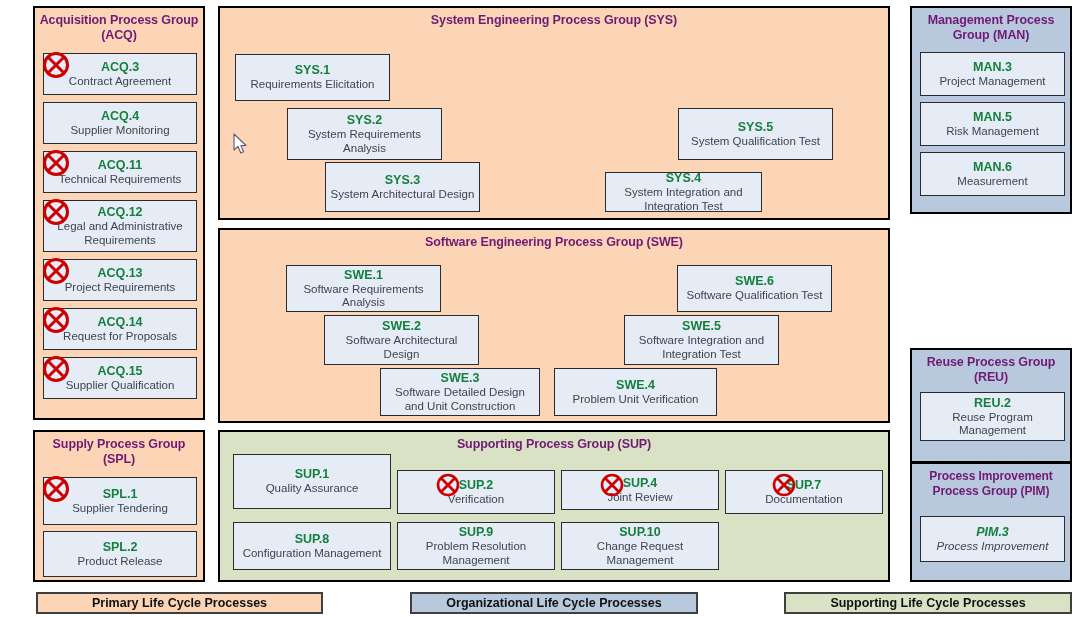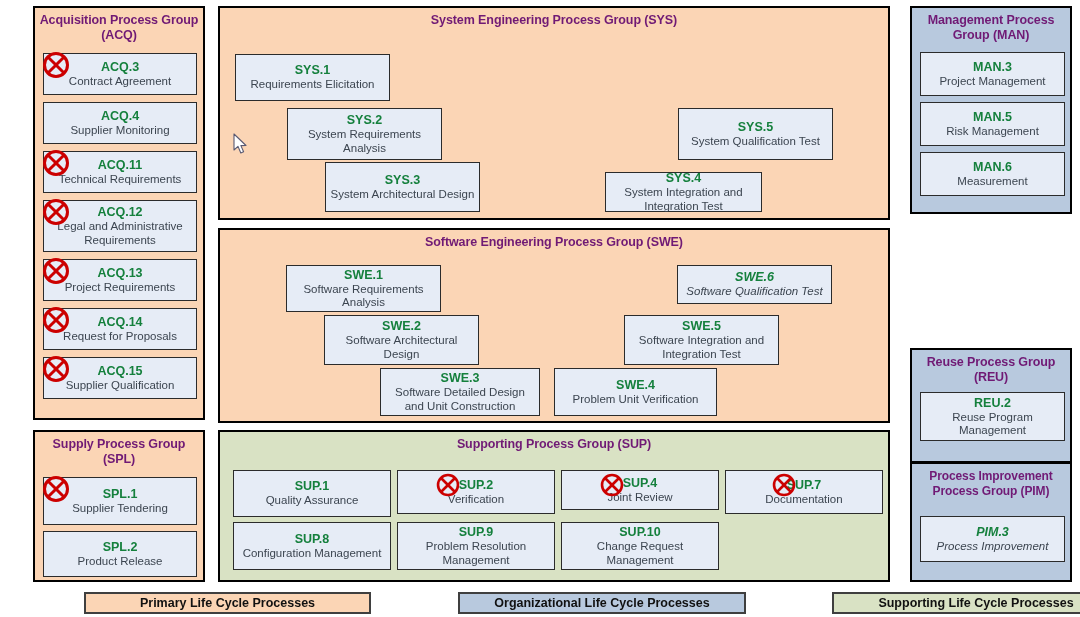--- a/index.html
+++ b/index.html
@@ -65,21 +65,21 @@
   }
   .xcircle.sup{left:37px;top:1px;width:26px;height:26px;}
   .xcircle.sup2{left:45px;top:1px;width:26px;height:26px;}
 
   
   .legend{
     position:absolute;
     border:2px solid #3f3f3f;
     box-sizing:border-box;
     display:flex;align-items:center;justify-content:center;
-    font-weight:bold;font-size:12.5px;color:#111111;margin-left:48px;
+    font-weight:bold;font-size:12.5px;color:#111111;
   }
   .legend.primary{background:#fbd5b5;}
   .legend.org{background:#b8c9de;}
   .legend.support{background:#d9e2c4;}
 
   
   .cursor{position:absolute;width:16px;height:22px;pointer-events:none;}
 </style>
 </head>
 <body>
@@ -238,30 +238,30 @@
     <div class="pbox" style="left:334px;top:138px;width:163px;height:48px;">
       <span class="code">SWE.4</span>
       <span class="name">Problem Unit Verification</span>
     </div>
 
     <div class="pbox" style="left:404px;top:85px;width:155px;height:50px;">
       <span class="code">SWE.5</span>
       <span class="name">Software Integration and Integration Test</span>
     </div>
 
-    <div class="pbox" style="left:457px;top:35px;width:155px;height:39px;font-style:italic;">
+    <div class="pbox" style="left:457px;top:35px;width:155px;height:47px;">
       <span class="code">SWE.6</span>
       <span class="name">Software Qualification Test</span>
     </div>
   </div>
 
   <div class="group support" style="left:218px;top:430px;width:672px;height:152px;">
     <div class="group-title">Supporting Process Group (SUP)</div>
 
-    <div class="pbox" style="left:13px;top:38px;width:158px;height:47px;">
+    <div class="pbox" style="left:13px;top:22px;width:158px;height:55px;">
       <span class="code">SUP.1</span>
       <span class="name">Quality Assurance</span>
     </div>
 
     <div class="pbox" style="left:177px;top:38px;width:158px;height:44px;">
       <span class="xcircle sup">
         <svg viewBox="0 0 30 30" width="26" height="26">
             <circle cx="15" cy="15" r="11.5" fill="none" stroke="#cc0000" stroke-width="3"></circle>
             <line x1="7.2" y1="7.2" x2="22.8" y2="22.8" stroke="#cc0000" stroke-width="3"></line>
             <line x1="22.8" y1="7.2" x2="7.2" y2="22.8" stroke="#cc0000" stroke-width="3"></line>

